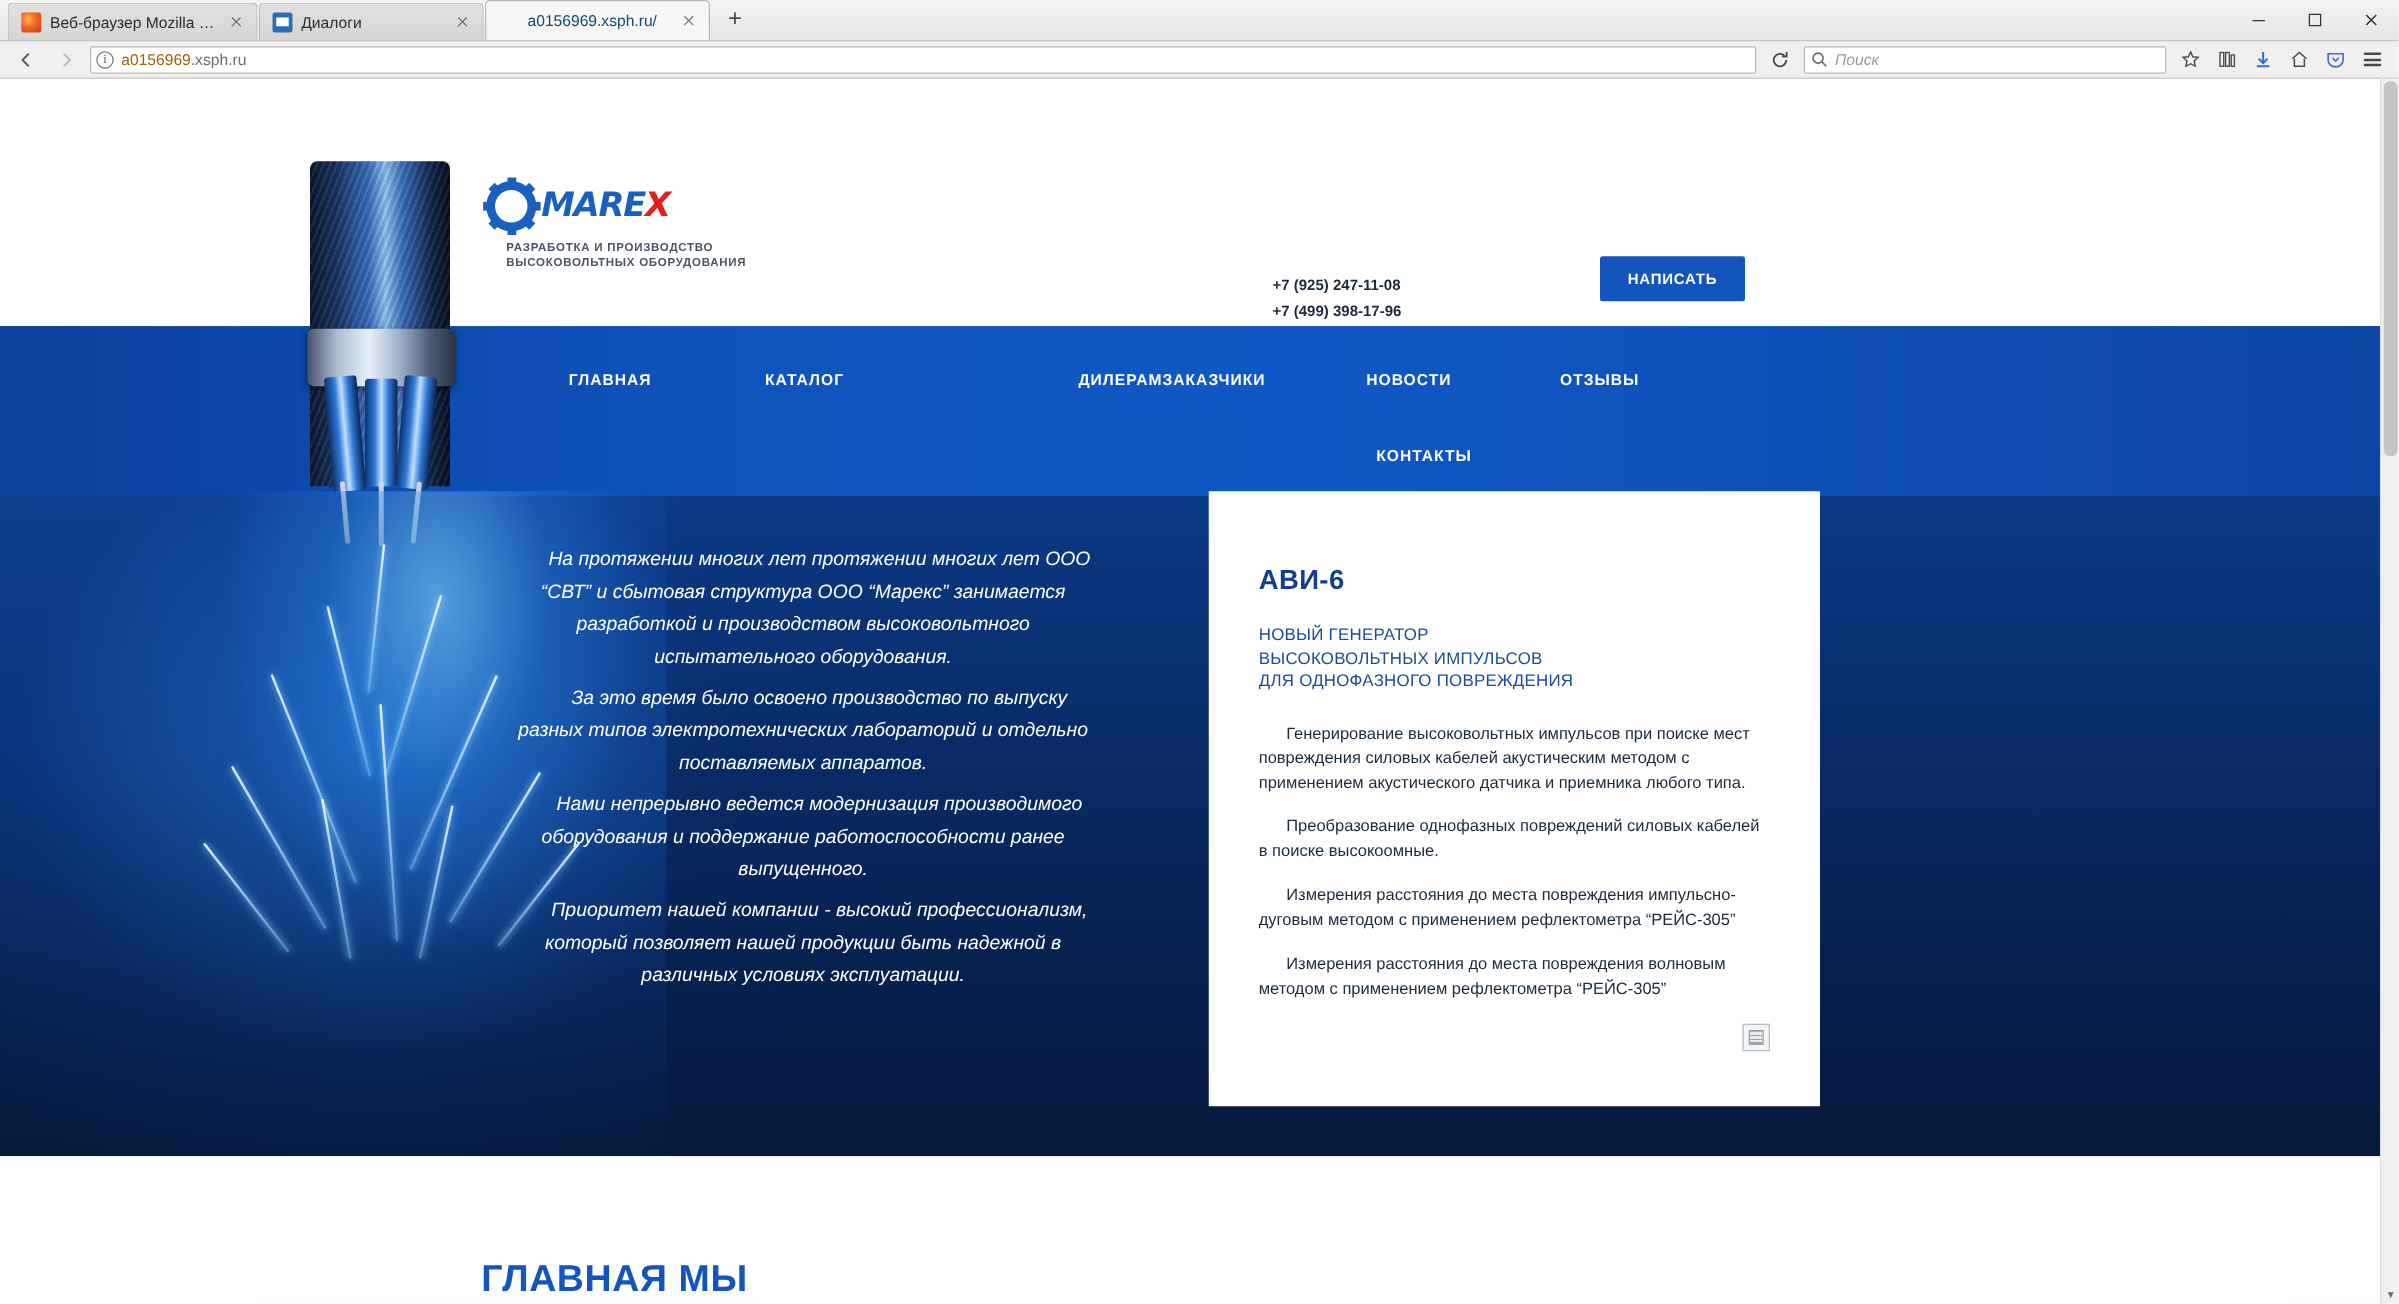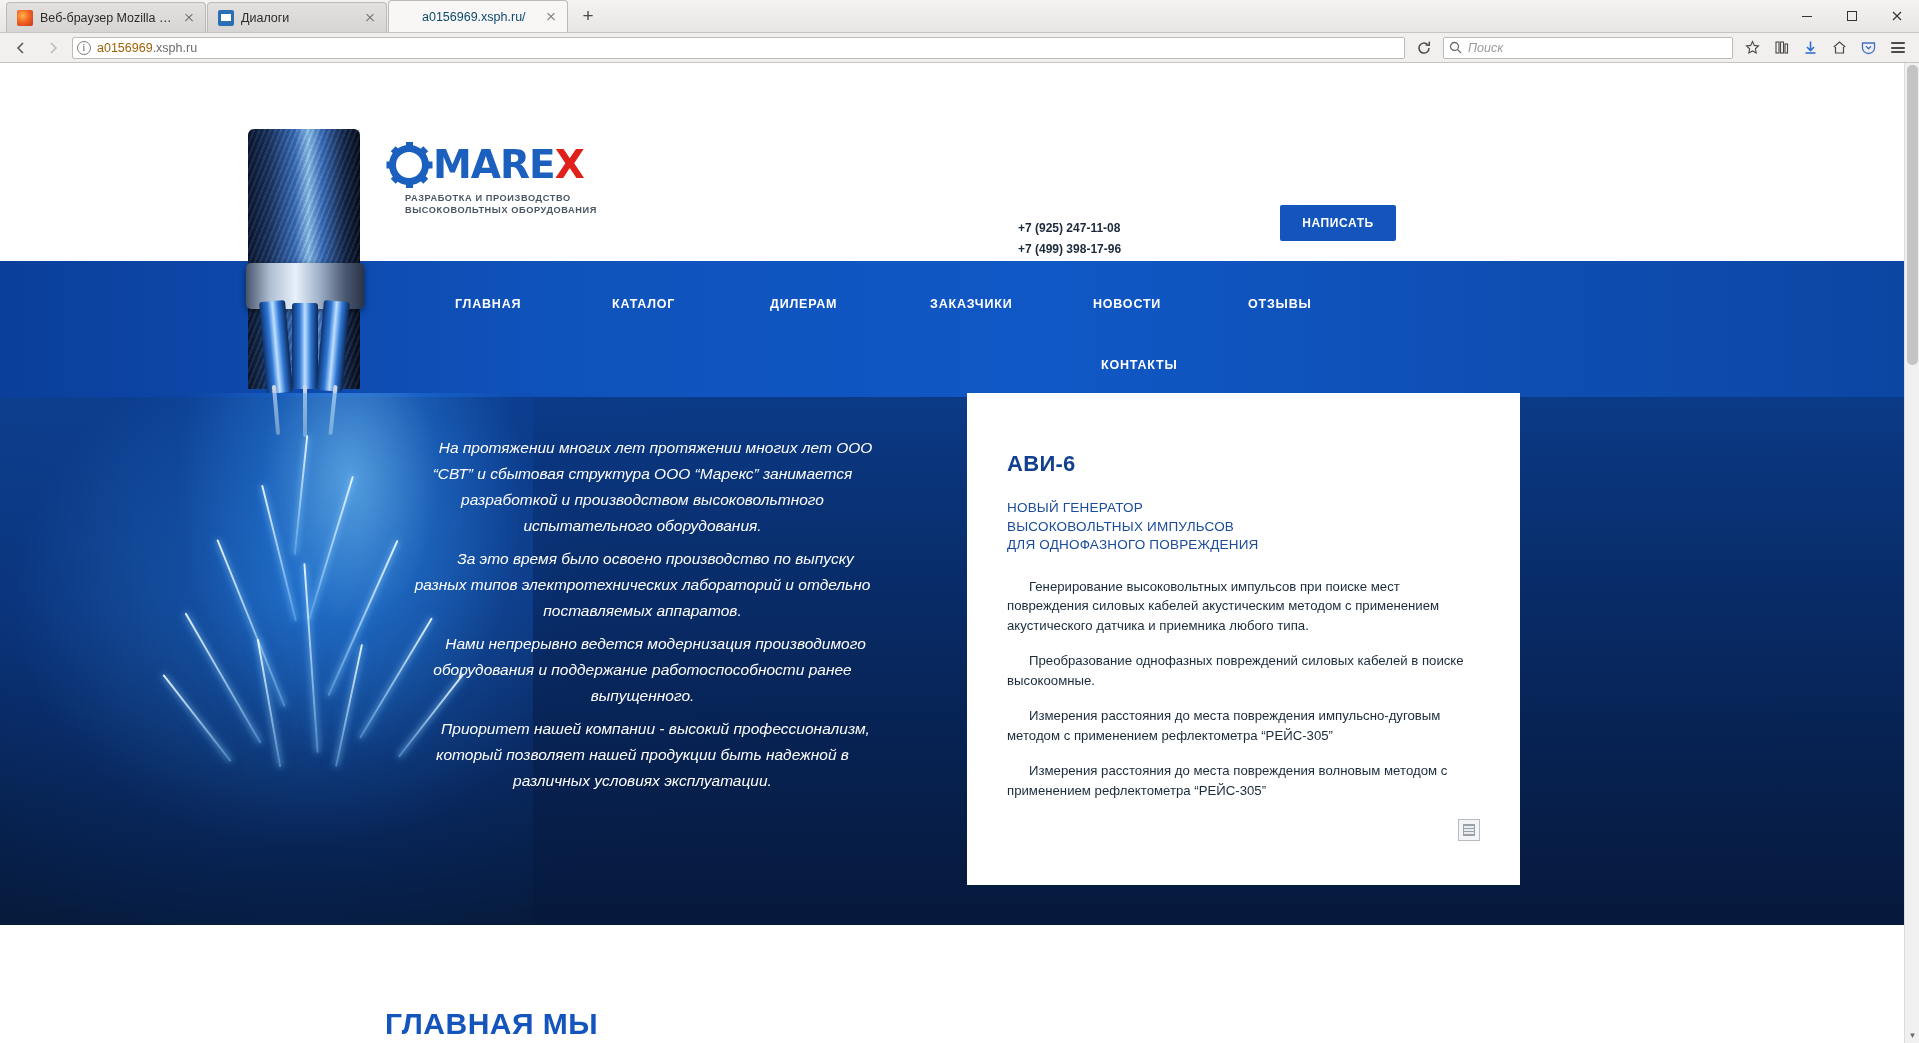--- a/index.html
+++ b/index.html
@@ -270,22 +270,22 @@
     border-radius: 50%;
     border: 7px solid #1b5fbf;
   }
   .gear .tooth {
     position: absolute; left: 17px; top: -3px; width: 7px; height: 9px;
     background: #1b5fbf;
     transform-origin: 3.5px 23px;
   }
   .logo-text {
     font-family: "DejaVu Sans", sans-serif;
-    font-weight: bold; 
-    font-size: 39px; letter-spacing: -1px;
+    font-weight: bold; font-style: italic;
+    font-size: 27px; letter-spacing: -1px;
     line-height: 40px;
   }
   .logo-text .m { color: #1b5fbf; }
   .logo-text .x { color: #e0201b; }
   .logo-sub {
     margin-top: 7px; margin-left: 16px;
     font-size: 9.2px; color: #4a5663; letter-spacing: .6px;
     line-height: 12px; font-weight: bold;
   }
   .phones {
@@ -310,42 +310,42 @@
     padding-top: 26px;
   }
   .nav-row { display: flex; align-items: flex-start; }
   .nav-item {
     color: #ffffff; font-size: 12.5px; font-weight: bold; letter-spacing: .8px;
     padding: 10px 0;
     white-space: nowrap;
   }
   .nav-item.n0 { width: 157px; }
   .nav-item.n1 { width: 158px; }
-  .nav-item.n2 { width: 160px; }
+  .nav-item.n2 { width: 160px; text-align: right; }
   .nav-item.n3 { width: 163px; }
   .nav-item.n4 { width: 155px; }
   .nav-item.n5 { width: 155px; }
   .nav-row2 { margin-top: 27px; justify-content: center; }
 
   
   .hero-copy {
     position: absolute; left: 408px; top: 372px;
     width: 480px;
     color: #ffffff;
     font-style: italic;
     font-size: 15.5px;
     line-height: 26px;
     z-index: 7;
   }
   .hero-copy p { margin: 0 11px 7px 0; text-indent: 26px; text-align: center; }
 
   
   .card {
     position: absolute; left: 967px; top: 330px;
-    width: 553px; height: 492px;
+    width: 489px; height: 492px;
     background: #ffffff;
     z-index: 7;
     padding: 58px 48px 0 40px;
   }
   .card h2 {
     margin: 0 0 22px 0;
     font-size: 22px; color: #12408f; font-weight: bold;
     letter-spacing: .3px;
   }
   .card .subtitle {

